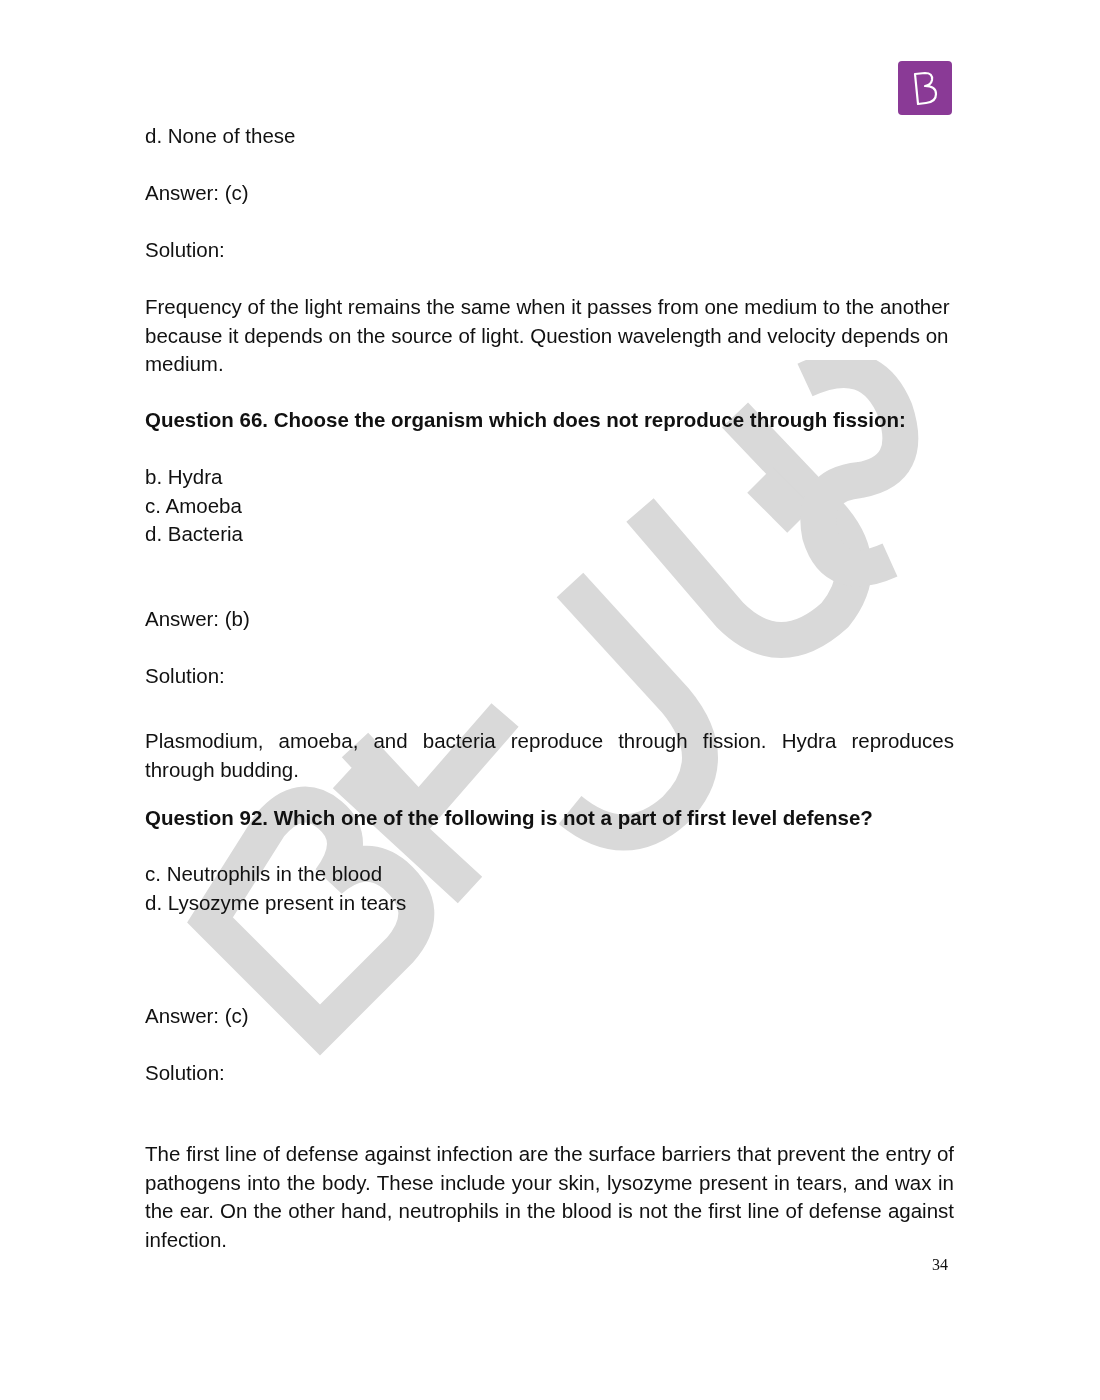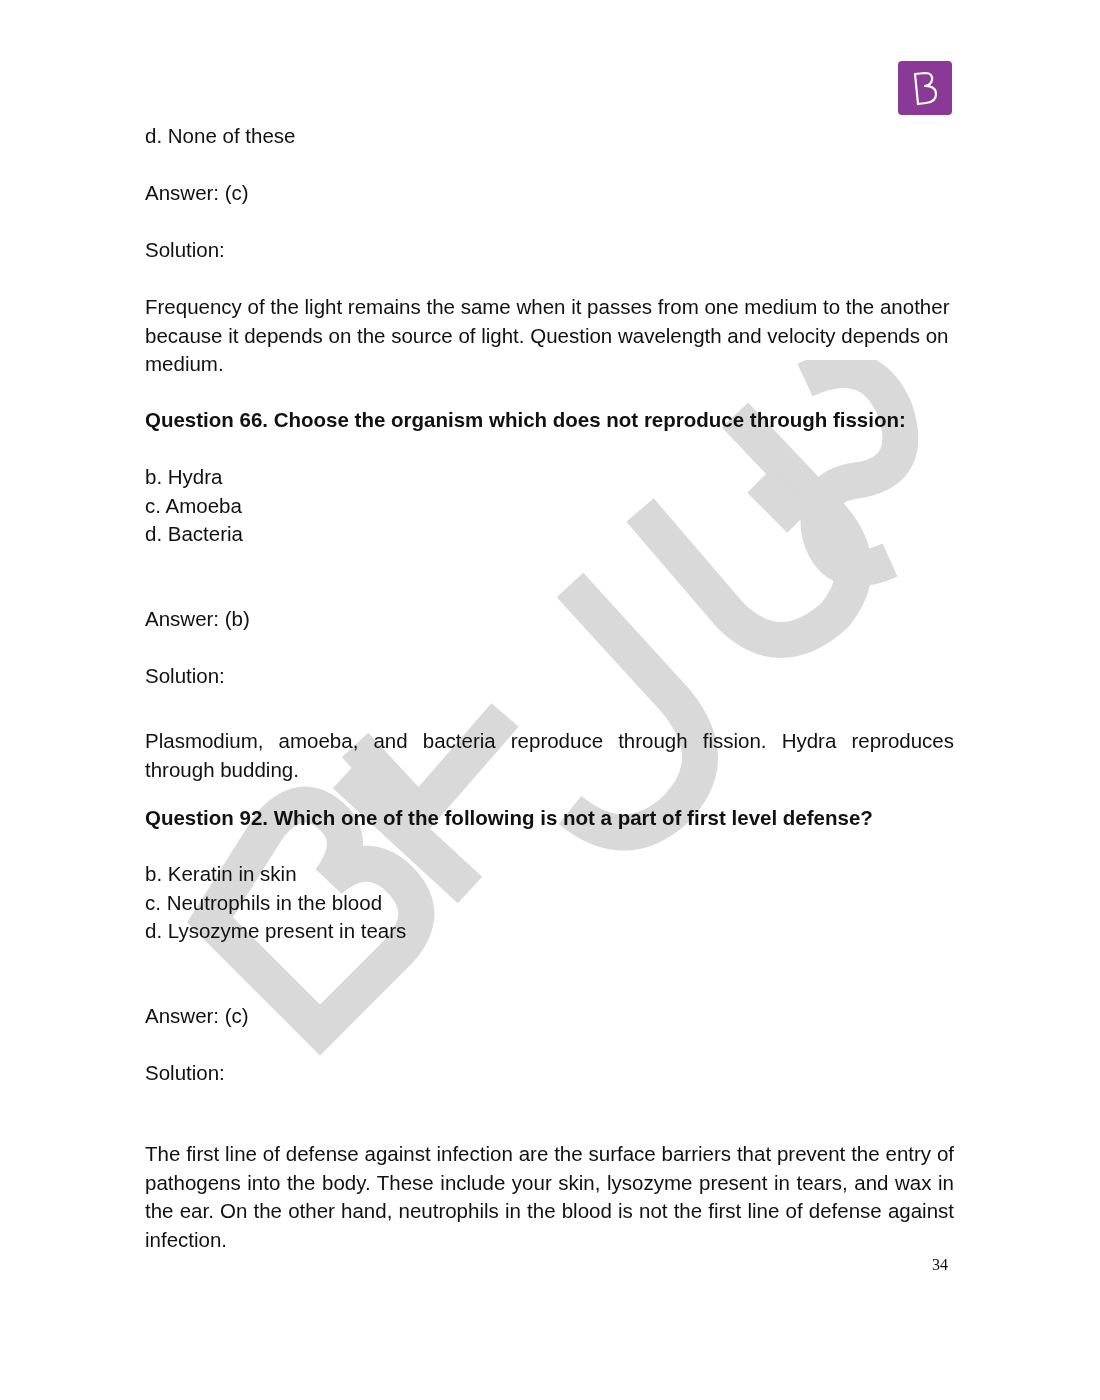--- a/index.html
+++ b/index.html
@@ -69,21 +69,20 @@
     <span class="opt">b. Hydra</span>
     <span class="opt">c. Amoeba</span>
     <span class="opt">d. Bacteria</span>
   </div>
   <div class="line" style="top:605px;">Answer: (b)</div>
   <div class="line" style="top:662px;">Solution:</div>
   <div class="para justify" style="top:719px;margin-top:8px;">Plasmodium, amoeba, and bacteria reproduce through fission. Hydra reproduces through budding.</div>
 
   <div class="line bold" style="top:804px;">Question 92. Which one of the following is not a part of first level defense?</div>
   <div class="para" style="top:860px;">
-    <span class="opt">b. Keratin in skin</span>
     <span class="opt">c. Neutrophils in the blood</span>
     <span class="opt">d. Lysozyme present in tears</span>
   </div>
   <div class="line" style="top:1002px;">Answer: (c)</div>
   <div class="line" style="top:1059px;">Solution:</div>
   <div class="para justify" style="top:1117px;margin-top:23px;">The first line of defense against infection are the surface barriers that prevent the entry of pathogens into the body. These include your skin, lysozyme present in tears, and wax in the ear. On the other hand, neutrophils in the blood is not the first line of defense against infection.</div>
 </div>
 
 <div class="page-num">34</div>
 

